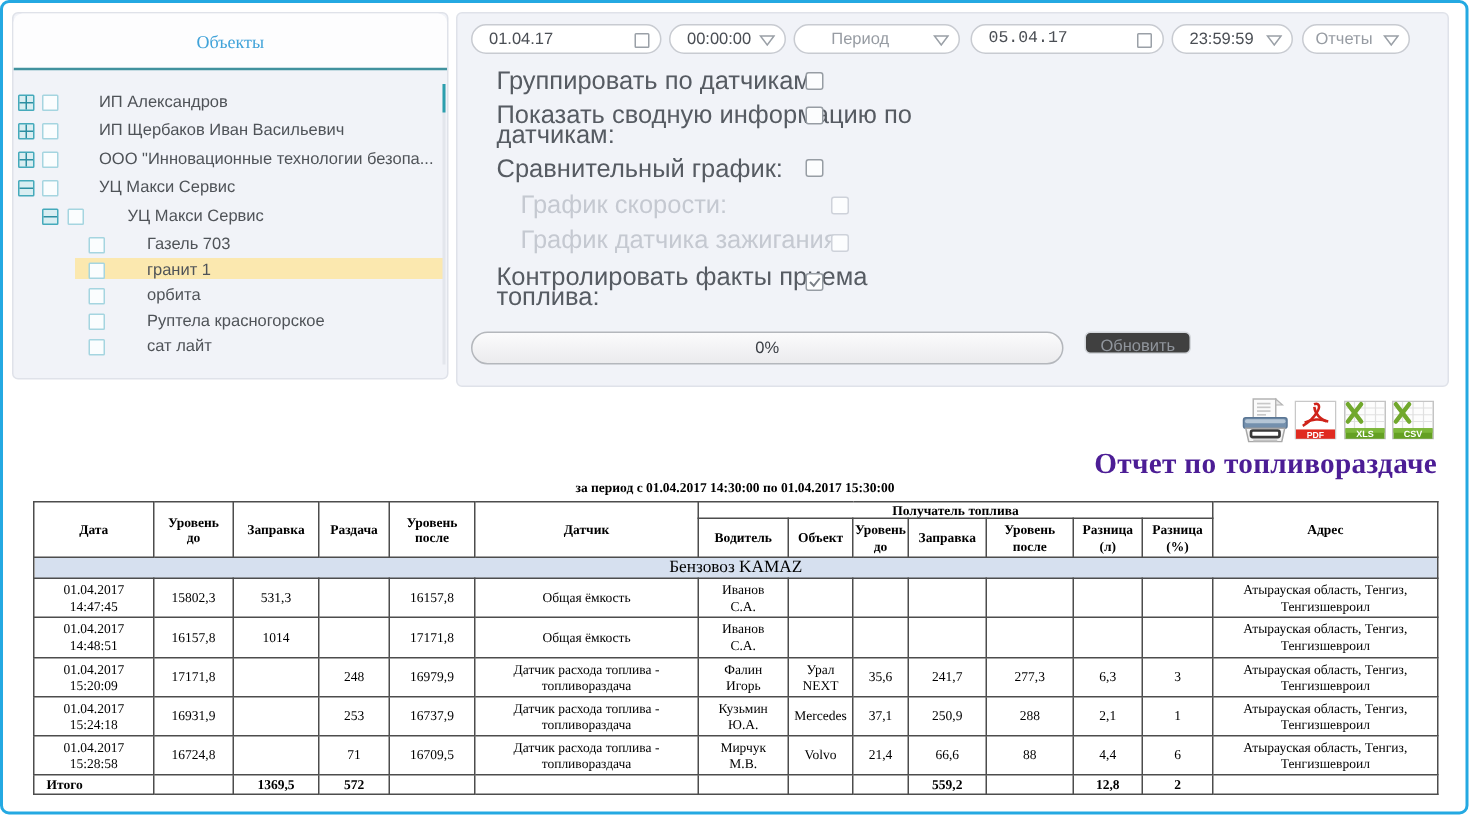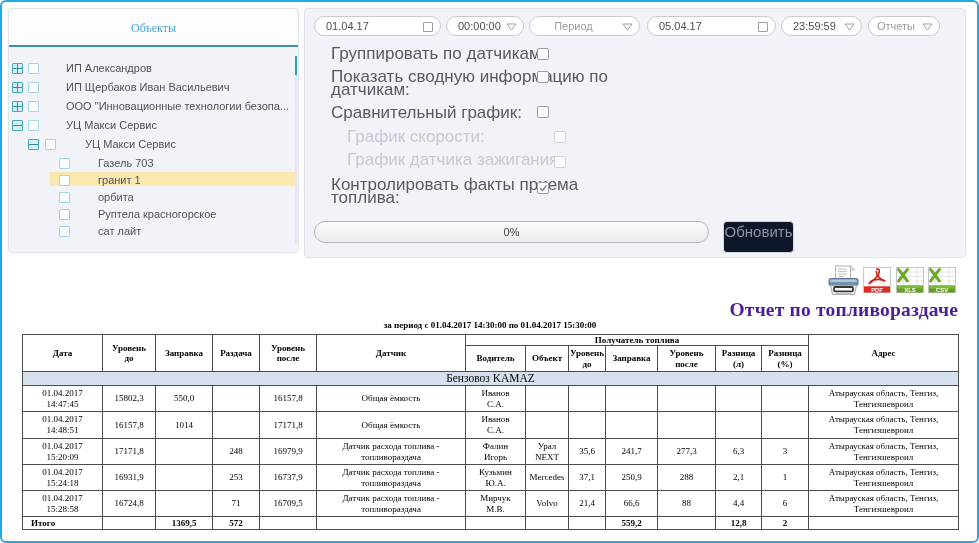--- a/index.html
+++ b/index.html
@@ -24,21 +24,21 @@
 .pill{position:absolute;height:20px;background:#fff;border:1px solid #c8cbd1;border-radius:10px;box-sizing:border-box;font-size:11px;color:#4a4e54;}
 .pill .txt{position:absolute;left:11px;top:3px;}
 .pill .ctr{position:absolute;left:0;right:22px;top:3px;text-align:center;color:#979ca3;}
 .calic{position:absolute;right:7px;top:5px;width:8px;height:8px;border:1px solid #9aa0a7;border-radius:1px;}
 .drop{position:absolute;}
 .lbl{position:absolute;font-size:17px;color:#565b62;line-height:13px;}
 .lbl.dis{color:#c5c9d1;}
 .ckb{position:absolute;width:12px;height:12px;border:1px solid #979da4;border-radius:2px;background:#fcfdfe;box-sizing:border-box;}
 .ckb.dis{border-color:#ced2da;}
 .pbar{position:absolute;left:314px;top:221px;width:395px;height:22px;border:1px solid #b4b7bc;border-radius:11px;background:linear-gradient(#fbfbfc,#ebebed);box-sizing:border-box;text-align:center;font-size:11px;color:#3c4046;line-height:20px;}
-.btn{position:absolute;left:723px;top:221px;width:71px;height:32px;border:1px solid #d4d7dc;border-radius:4px;background:#0f172a;box-sizing:border-box;text-align:center;font-size:15px;color:#90959c;line-height:19px;}
+.btn{position:absolute;left:723px;top:221px;width:71px;height:15px;border:1px solid #d4d7dc;border-radius:4px;background:#404040;box-sizing:border-box;text-align:center;font-size:11px;color:#90959c;line-height:19px;}
 
 .rtitle{position:absolute;left:22px;top:299px;width:936px;text-align:right;font-family:"Liberation Serif",serif;font-weight:bold;font-size:19.5px;color:#4c1d95;letter-spacing:0.2px;}
 .rsub{position:absolute;left:22px;top:320px;width:936px;text-align:center;font-family:"Liberation Serif",serif;font-weight:bold;font-size:9px;color:#000;}
 table.rep{position:absolute;left:22px;top:334px;width:936px;border-collapse:collapse;table-layout:fixed;font-family:"Liberation Serif",serif;font-size:9px;color:#000;}
 table.rep td,table.rep th{border:1px solid #4d4d4d;padding:0;text-align:center;vertical-align:middle;line-height:11px;overflow:hidden;}
 table.rep th{font-weight:bold;font-size:9px;} tr.gh th{line-height:10px;height:10px;}
 tr.band td{background:#d6e0ef;font-size:11.5px;height:13px;}
 tr.dr{height:26px;} tr.dr2{height:27px;}
 tr.tot{height:13px;font-weight:bold;}
 tr.tot td.l{text-align:left;padding-left:8px;margin-top:44px;}
@@ -92,21 +92,21 @@
       <svg class="drop" width="11" height="8" style="right:6px;top:6px;">
         <path d="M1 1 L10 1 L5.5 7 Z" fill="none" stroke="#9aa0a7" stroke-width="1"></path>
       </svg>
     </div>
 <div class="pill" style="left:529px;top:16px;width:111px;">
       <span class="ctr">Период</span>
       <svg class="drop" width="11" height="8" style="right:6px;top:6px;">
         <path d="M1 1 L10 1 L5.5 7 Z" fill="none" stroke="#9aa0a7" stroke-width="1"></path>
       </svg>
     </div>
-<div class="pill" style="left:647px;top:16px;width:129px;">
+<div class="pill" style="left:647px;top:16px;width:129px;font-family:Liberation Mono, monospace;">
       <span class="txt">05.04.17</span>
       <span class="calic"></span>
     </div>
 <div class="pill" style="left:781px;top:16px;width:81px;">
       <span class="txt">23:59:59</span>
       <svg class="drop" width="11" height="8" style="right:6px;top:6px;">
         <path d="M1 1 L10 1 L5.5 7 Z" fill="none" stroke="#9aa0a7" stroke-width="1"></path>
       </svg>
     </div>
 <div class="pill" style="left:868px;top:16px;width:72px;">
@@ -235,21 +235,21 @@
           <th>Уровень<br>после</th>
           <th>Разница<br>(л)</th>
           <th>Разница<br>(%)</th>
 </tr>
 <tr class="band">
           <td colspan="14">Бензовоз KAMAZ</td>
         </tr>
 <tr class="dr">
           <td>01.04.2017<br>14:47:45</td>
           <td>15802,3</td>
-          <td>550,0</td>
+          <td>531,3</td>
           <td></td>
           <td>16157,8</td>
           <td>Общая ёмкость</td>
           <td>Иванов<br>С.А.</td>
           <td></td>
           <td></td>
           <td></td>
           <td></td>
           <td></td>
           <td></td>

